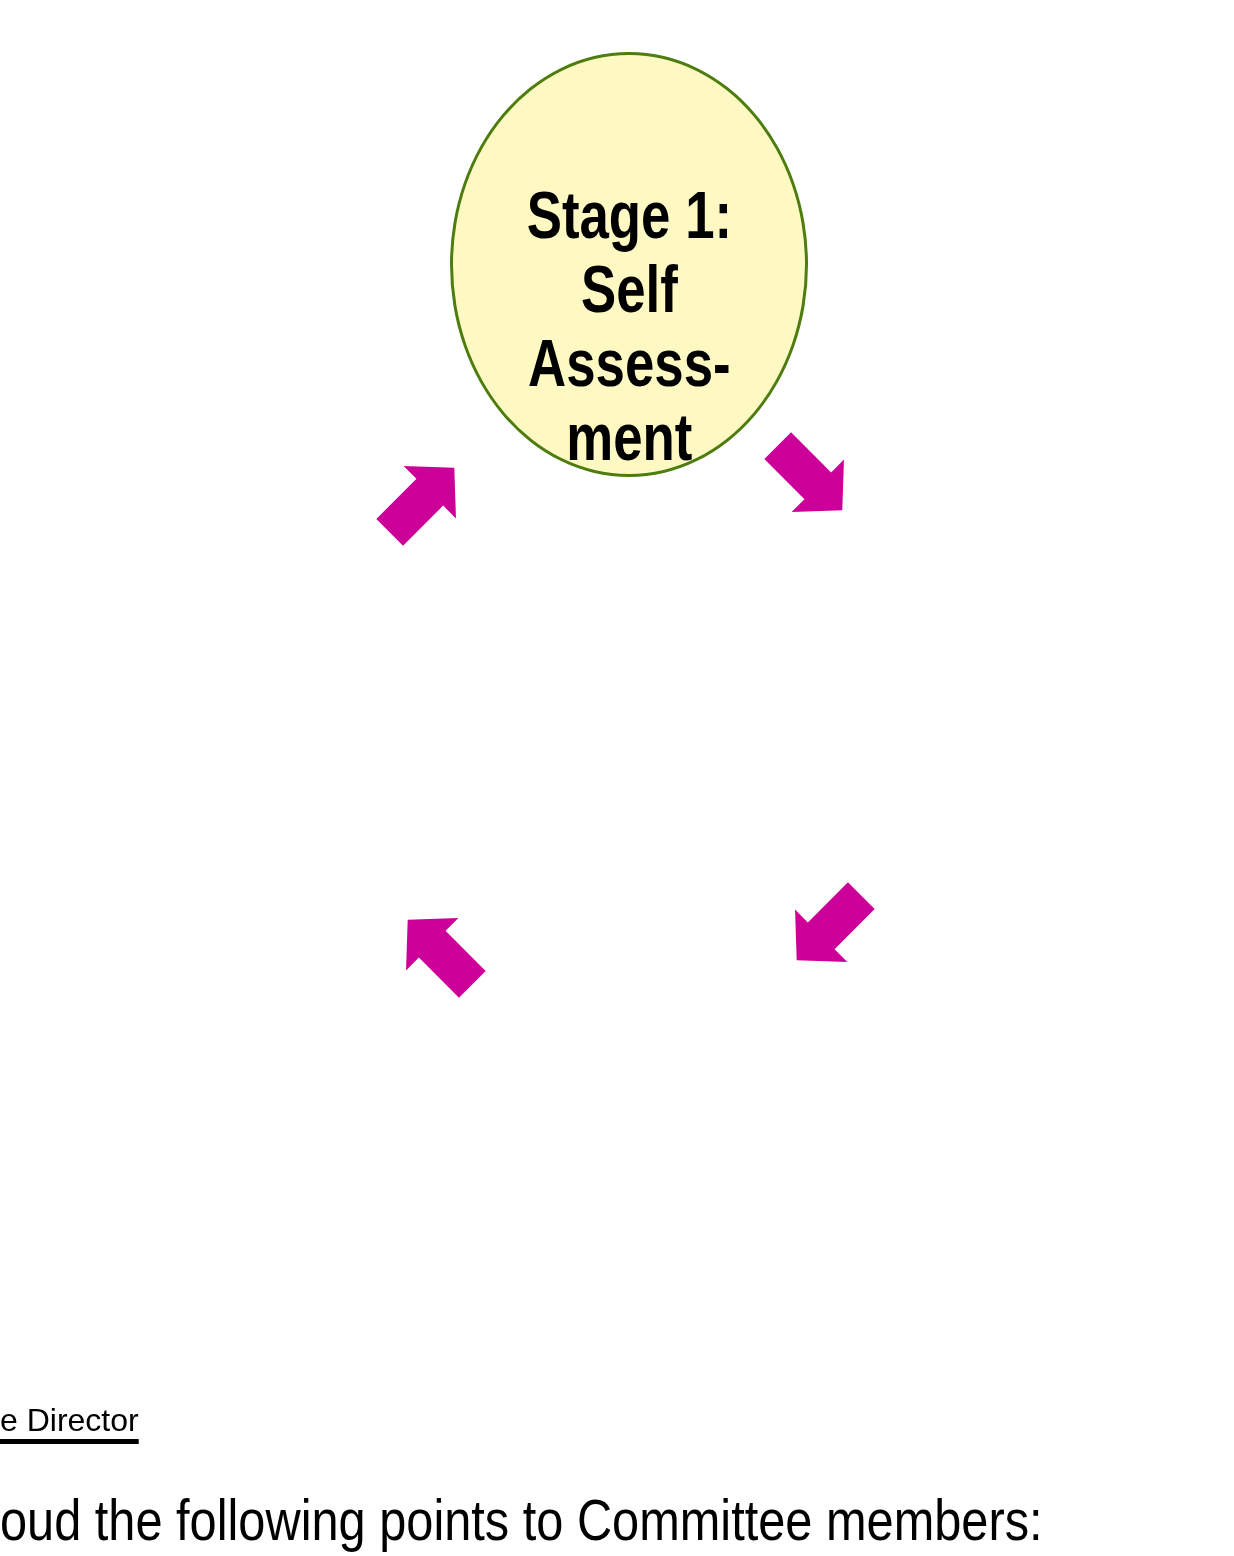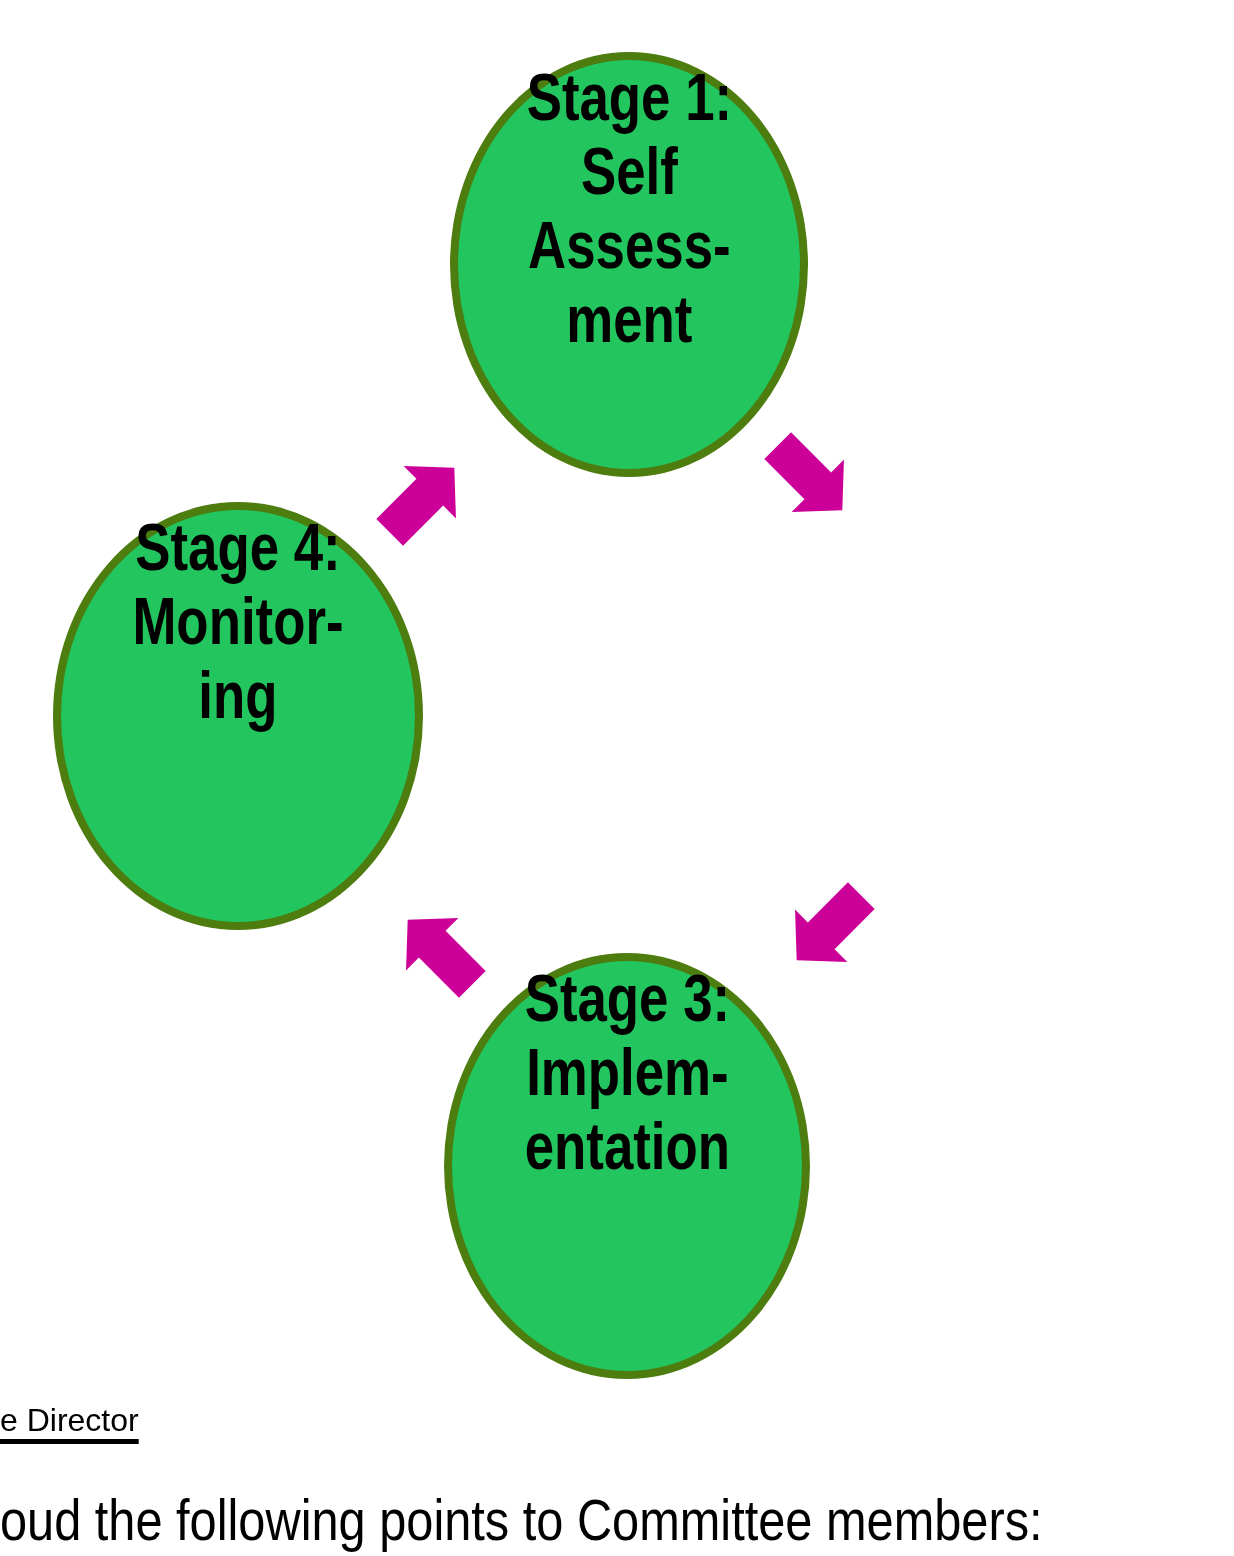--- a/index.html
+++ b/index.html
@@ -12,25 +12,25 @@
     width: 1234px;
     height: 1556px;
     background: #ffffff;
     overflow: hidden;
     font-family: "Liberation Sans", sans-serif;
     color: #000000;
   }
   .circle {
     position: absolute;
     box-sizing: border-box;
-    border: 8px solid #4d7c0f;
+    border: 3px solid #4d7c0f;
     border-radius: 50%;
-    background: #22c55e;
+    background: #fef9c3;
     display: flex;
-    align-items: flex-start;
+    align-items: flex-end;
     justify-content: center;
   }
   .stage-label {
     font-weight: bold;
     font-size: 66px;
     line-height: 74px;
     text-align: center;
     white-space: pre-line;
     transform: scaleX(0.80);
     letter-spacing: 0;
@@ -77,31 +77,21 @@
 <div class="canvas">
 
   <div class="circle circle-stage1">
     <div class="stage-label">Stage 1:
 Self
 Assess-
 ment</div>
   </div>
 
 
-  <div class="circle circle-stage3">
-    <div class="stage-label">Stage 3:
-Implem-
-entation</div>
-  </div>
 
-  <div class="circle circle-stage4">
-    <div class="stage-label">Stage 4:
-Monitor-
-ing</div>
-  </div>
 
   <svg class="arrow arrow-4-1" viewBox="-80 -80 160 160">
     <polygon points="0,-58 47,-14 24,-14 24,58 -24,58 -24,-14 -47,-14" transform="rotate(45)" fill="#CC0099"></polygon>
   </svg>
 
   <svg class="arrow arrow-1-2" viewBox="-80 -80 160 160">
     <polygon points="0,-58 47,-14 24,-14 24,58 -24,58 -24,-14 -47,-14" transform="rotate(135)" fill="#CC0099"></polygon>
   </svg>
 
   <svg class="arrow arrow-2-3" viewBox="-80 -80 160 160">

